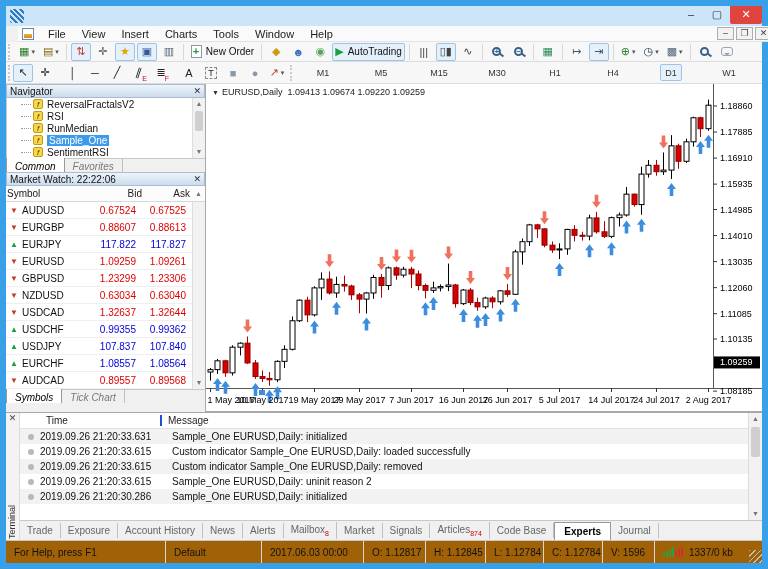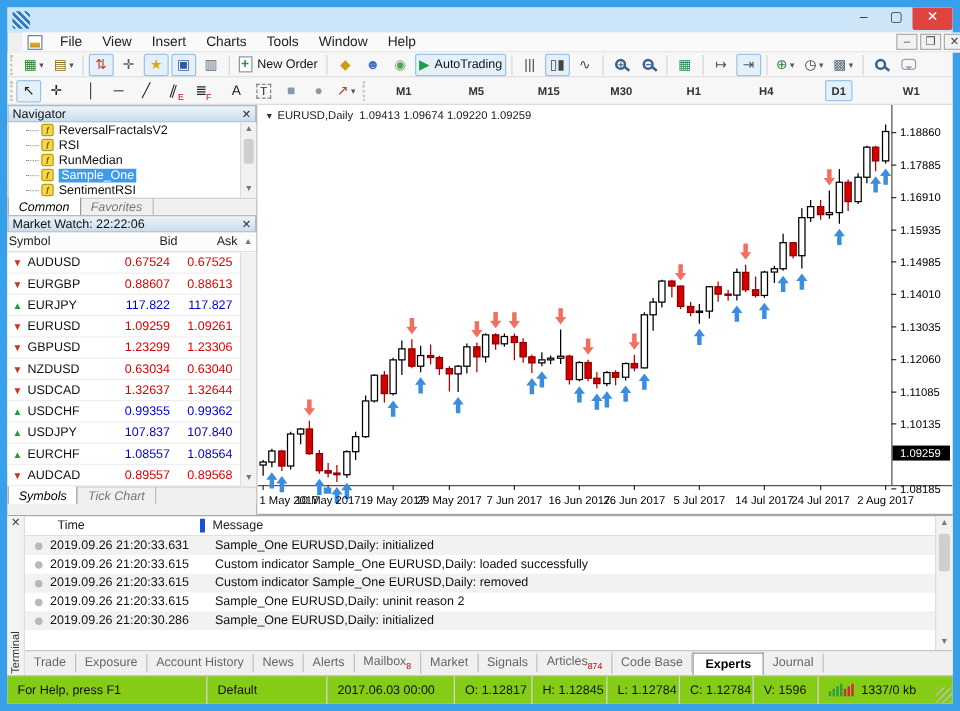--- a/index.html
+++ b/index.html
@@ -32,21 +32,21 @@
   .tbtn .sub{position:absolute;right:1px;bottom:-1px;font-size:7px;color:#C03;}
   .sep{width:1px;height:16px;background:#D8D8D8;margin:0 3px;}
   .mag{position:relative;width:9px;height:9px;border:2px solid #38618C;border-radius:50%;display:inline-flex;align-items:center;justify-content:center;font-size:8px;color:#38618C;font-weight:bold;line-height:6px;}
   .mag::after{content:"";position:absolute;width:5px;height:2px;background:#38618C;right:-5px;bottom:-2px;transform:rotate(40deg);}
   .docplus{width:11px;height:13px;border:1px solid #8899AA;background:#fff;position:relative;}
   .docplus::after{content:"+";position:absolute;left:1px;top:-1px;color:#1E9E40;font-weight:bold;font-size:11px;}
   .bubble{width:12px;height:9px;border:1.5px solid #98A5B2;border-radius:3px;position:relative;}
   .bubble::after{content:"";position:absolute;left:2px;bottom:-4px;border:3px solid transparent;border-top-color:#98A5B2;}
   .slant{display:inline-block;transform:rotate(18deg);}
   .dashed-box{border:1px dashed #888;padding:0 2px;font-size:9px;}
-  .tfbtn{height:17px;min-width:22px;border:1px solid transparent;border-radius:2px;margin:0 18px;font-size:9px;color:#333;display:flex;align-items:center;justify-content:center;cursor:default;font-weight:bold;}
+  .tfbtn{height:17px;min-width:22px;border:1px solid transparent;border-radius:2px;margin:0 18px;font-size:9px;color:#333;display:flex;align-items:center;justify-content:center;cursor:default;}
   .tfbtn.on{border-color:#9EC3E6;background:#E4F0FA;}
   
   .leftcol{left:0;top:78px;width:200px;height:328px;background:#F0F0F0;border-right:1px solid #A8A8A8;}
   .panel-hdr{height:14px;background:linear-gradient(#EDF4FA,#CBDCEC);border:1px solid #A8BDD0;display:flex;align-items:center;font-size:10px;color:#111;padding:0 3px;}
   .panel-hdr .x{margin-left:auto;font-size:9px;color:#333;cursor:default;}
   .tree{background:#fff;height:60px;border-left:1px solid #C8C8C8;position:relative;overflow:hidden;}
   .tree-item{height:12px;display:flex;align-items:center;font-size:10px;color:#111;padding-left:26px;position:relative;white-space:nowrap;}
   .tree-item::before{content:"";position:absolute;left:14px;top:6px;width:10px;border-top:1px dotted #999;}
   .fx-ico{width:10px;height:10px;background:#F7D64A;border:1px solid #C19A12;border-radius:2px;font-size:8px;font-style:italic;line-height:9px;text-align:center;color:#5A4500;margin-right:4px;flex:0 0 auto;}
   .tree-item.sel .label{background:#3E9BEA;color:#fff;padding:0 2px;}
@@ -70,33 +70,33 @@
   .chart-hdr{position:absolute;left:6px;top:3px;font-size:9px;color:#222;z-index:5;}
   .chart-hdr .tri{font-size:7px;color:#333;margin-right:3px;}
   svg text{font-family:"Liberation Sans",sans-serif;}
   
   .terminal{left:0;top:406px;width:756px;height:128px;background:#fff;border-top:1px solid #A8A8A8;}
   .term-side{position:absolute;left:0;top:0;width:14px;height:128px;background:#F3F3F3;border-right:1px solid #DDD;}
   .term-side .x{display:block;text-align:center;font-size:9px;color:#444;height:14px;cursor:default;}
   .term-side .vlabel{position:absolute;bottom:2px;left:1px;writing-mode:vertical-rl;transform:rotate(180deg);font-size:9px;color:#333;}
   .term-hdr{position:absolute;left:14px;top:0;right:14px;height:16px;display:flex;align-items:center;font-size:10px;color:#222;border-bottom:1px solid #E0E0E0;}
   .t-time{width:140px;padding-left:26px;}
-  .t-msg{flex:1;border-left:4px solid #1d4ed8;padding-left:6px;}
+  .t-msg{flex:1;border-left:2px solid #1d4ed8;padding-left:6px;}
   .term-rows{position:absolute;left:14px;top:16px;right:14px;}
   .term-row{height:15px;display:flex;align-items:center;font-size:10px;color:#111;cursor:default;}
   .term-row:nth-child(odd){background:#F2F2F2;}
   .dot{width:6px;height:6px;border-radius:50%;background:#B8B8B8;margin:0 6px 0 8px;flex:0 0 auto;}
   .r-time{width:126px;white-space:nowrap;}
   .r-msg{flex:1;padding-left:6px;white-space:nowrap;overflow:hidden;}
   .term-tabs{position:absolute;left:14px;right:0;bottom:0;height:20px;background:#F0F0F0;border-top:1px solid #C8C8C8;display:flex;align-items:center;font-size:10px;color:#666;}
   .ttab{padding:2px 7px;border-right:1px solid #C0C0C0;cursor:default;white-space:nowrap;}
   .ttab.on{background:#fff;border:1px solid #999;border-bottom:none;color:#000;font-weight:bold;padding:3px 9px;}
   .badge{color:#D00000;font-size:7px;vertical-align:sub;}
   
-  .statusbar{left:0;top:534px;width:756px;height:23px;background:#84cc16;border-top:1px solid #C8C8C8;display:flex;align-items:center;font-size:10px;color:#111;}
+  .statusbar{left:0;top:534px;width:756px;height:23px;background:#a16207;border-top:1px solid #C8C8C8;display:flex;align-items:center;font-size:10px;color:#111;}
   .seg{height:100%;display:flex;align-items:center;padding:0 8px;border-right:1px solid #D5D5D5;white-space:nowrap;}
   .bars{display:flex;align-items:flex-end;height:10px;margin-right:5px;}
   .bars span{width:2px;margin-right:1px;display:block;}
   .grip2{position:absolute;right:0;bottom:0;width:13px;height:13px;background:repeating-linear-gradient(135deg,#BDBDBD 0 1px,transparent 1px 4px);}
 </style>
 </head>
 <body>
 
 <div class="window">
 

